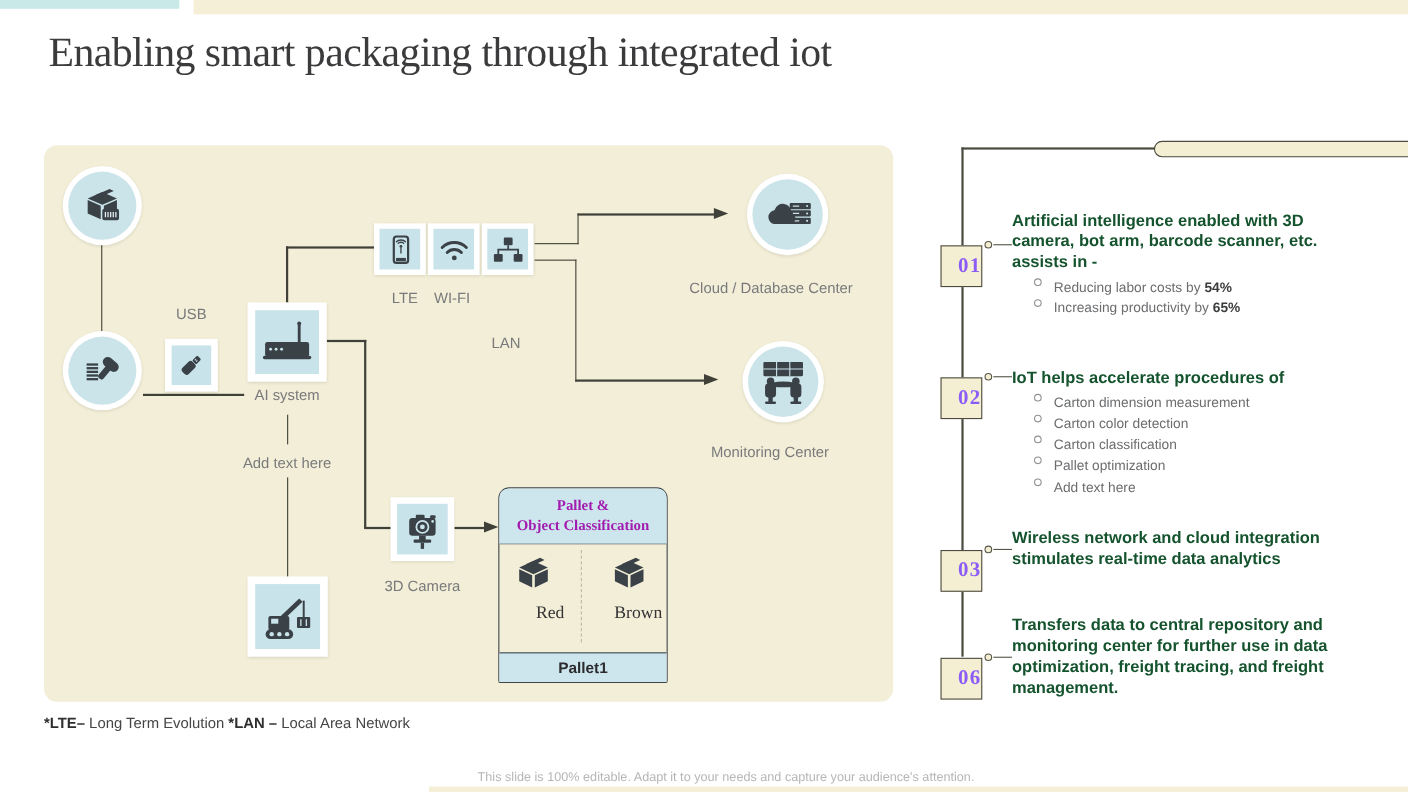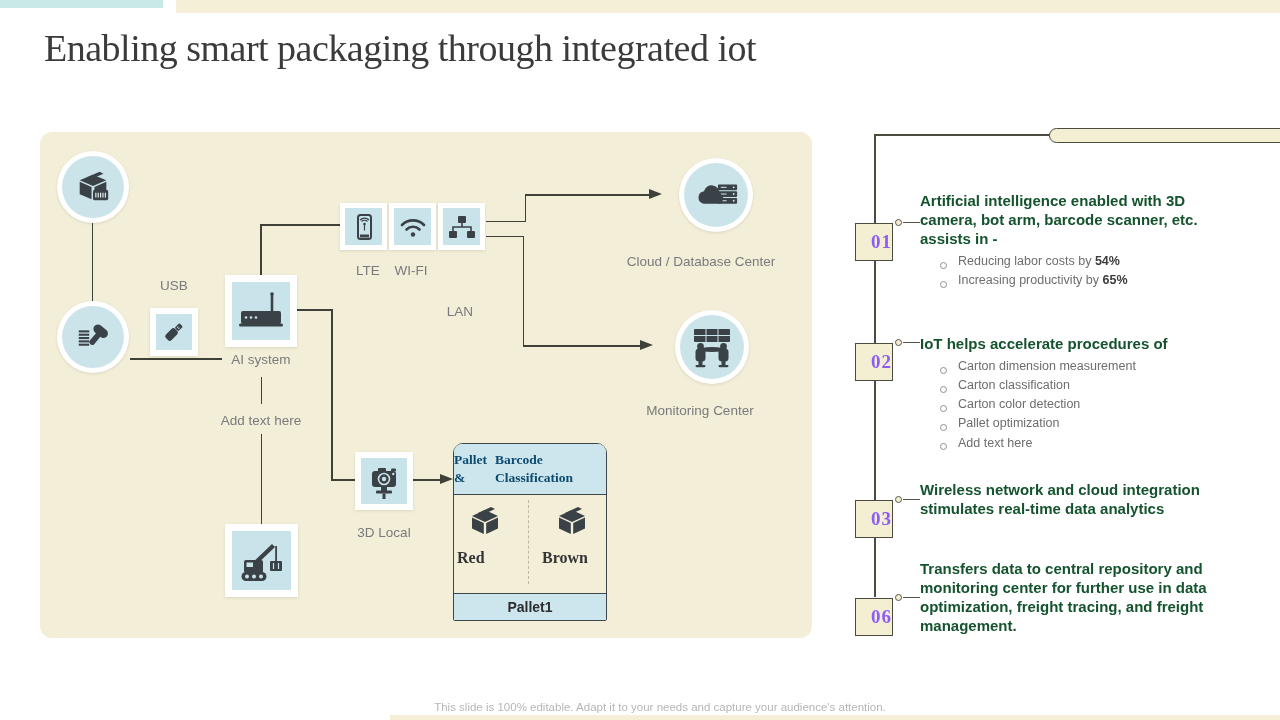--- a/index.html
+++ b/index.html
@@ -28,46 +28,46 @@
   .sq{position:absolute;background:#fff;box-shadow:0 1px 3px rgba(0,0,0,.10);
       display:flex;align-items:center;justify-content:center;}
   .sq-inner{background:#c9e3eb;display:flex;align-items:center;justify-content:center;}
 
   .dlabel{position:absolute;font-size:13.5px;color:#797a7c;text-align:center;line-height:1.35;}
 
   
   .card{position:absolute;border:1.6px solid #3e454b;border-radius:10px 10px 2px 2px;
         display:flex;flex-direction:column;background:transparent;}
   .card-head{background:#cde6ee;border-bottom:1.6px solid #3e454b;border-radius:8px 8px 0 0;
-             height:50px;display:flex;flex-direction:row;align-items:center;justify-content:center;
-             font-family:"Liberation Serif",serif;font-weight:700;font-size:13.5px;color:#0c4a6e;line-height:1.3;}
+             height:50px;display:flex;flex-direction:column;align-items:center;justify-content:center;
+             font-family:"Liberation Serif",serif;font-weight:700;font-size:13.5px;color:#a21caf;line-height:1.3;}
   .card-body{flex:1;position:relative;}
   .card-foot{background:#cde6ee;border-top:1.6px solid #3e454b;height:26px;display:flex;
              align-items:center;justify-content:center;font-weight:700;font-size:14px;color:#2c2c2e;}
-  .cube-label{position:absolute;font-family:"Liberation Serif",serif;font-weight:700;
-              font-size:16px;color:#343436;text-align:left;}
+  .cube-label{position:absolute;font-family:"Liberation Serif",serif;font-weight:400;
+              font-size:16px;color:#343436;text-align:right;}
   .dash-sep{position:absolute;border-left:1.5px dashed #bcb8a2;}
 
   
   .trunk{position:absolute;left:874px;top:134px;width:1.6px;height:463px;background:#4b4b40;}
   .topline{position:absolute;left:874px;top:134px;width:176px;height:1.6px;background:#4b4b40;}
   .pill{position:absolute;left:1049px;top:128px;width:245px;height:13px;background:#f4eed3;
         border:1.6px solid #4b4b40;border-radius:8px;}
 
   .tl-item{position:absolute;left:855px;width:420px;}
   .num-box{position:absolute;left:0;top:0;width:38px;height:38px;background:#f4eed3;
            border:1.6px solid #4b4b40;box-sizing:border-box;display:flex;align-items:center;justify-content:flex-end;
            font-family:"Liberation Serif",serif;font-weight:700;font-size:19px;color:#8b5cf6;letter-spacing:1px;margin-top:20px;}
   .conn-circle{position:absolute;left:40px;top:16px;width:5px;height:5px;border:1.2px solid #55554a;
                border-radius:50%;background:#f4eed3;}
   .conn-line{position:absolute;left:48px;top:18.5px;width:17px;height:1.5px;background:#55554a;}
   .tl-content{position:absolute;left:65px;width:322px;}
   .tl-heading{font-size:15px;font-weight:700;color:#14532d;line-height:1.27;}
   .tl-bullets{margin-top:6px;padding-left:20px;display:flex;flex-direction:column;gap:3.5px;}
-  .bullet-row{display:flex;align-items:flex-end;gap:11px;font-size:12.5px;color:#6c6d6f;line-height:1.25;}
+  .bullet-row{display:flex;align-items:flex-start;gap:11px;font-size:12.5px;color:#6c6d6f;line-height:1.25;}
   .bullet-marker{width:5px;height:5px;border:1.2px solid #8f9092;border-radius:50%;flex:none;transform:translateY(-1px);}
   .bullet-text strong{color:#3b3c3d;}
   .tl-item-0{top:203px;} .tl-item-0 .tl-content{top:-12px;}
   .tl-item-1{top:323px;} .tl-item-1 .tl-content{top:11px;}
   .tl-item-2{top:480px;} .tl-item-2 .tl-content{top:0px;}
   .tl-item-3{top:578px;} .tl-item-3 .tl-content{top:-19px;}
 
   .footnote{position:absolute;left:40px;top:650px;font-size:13.5px;color:#454546;}
   .footnote b{color:#2f2f30;}
   .bottom-note{position:absolute;left:380px;top:701px;width:560px;text-align:center;
@@ -295,26 +295,26 @@
     </div>
 
     <div class="dlabel" style="left:105px;top:145px;width:58px;">USB</div>
     <div class="dlabel" style="left:176px;top:219px;width:90px;">AI system</div>
     <div class="dlabel" style="left:163px;top:280px;width:116px;">Add text here</div>
     <div class="dlabel" style="left:304px;top:130px;width:48px;">LTE</div>
     <div class="dlabel" style="left:346px;top:130px;width:50px;">WI-FI</div>
     <div class="dlabel" style="left:396px;top:130px;width:48px;margin-top:41px;">LAN</div>
     <div class="dlabel" style="left:561px;top:121px;width:200px;">Cloud / Database Center</div>
     <div class="dlabel" style="left:560px;top:270px;width:200px;">Monitoring Center</div>
-    <div class="dlabel" style="left:294px;top:392px;width:100px;">3D Local</div>
+    <div class="dlabel" style="left:294px;top:392px;width:100px;">3D Camera</div>
 
     <div class="card" style="left:413px;top:311px;width:152px;height:176px;">
       <div class="card-head">
         <span>Pallet &amp;</span>
-        <span>Barcode Classification</span>
+        <span>Object Classification</span>
       </div>
       <div class="card-body">
         <div class="dash-sep" style="left:74px;top:5px;height:84px;"></div>
         <svg width="36" height="36" viewBox="0 0 36 36" style="position:absolute;left:13px;top:9px;">
           <g fill="#3a4147">
             <path d="M5 12 L18 6 L31 12 L18 18 Z"></path>
               <path d="M5 13.5 L16.8 19 L16.8 30 L5 24.5 Z"></path>
             <path d="M19.2 19 L31 13.5 L31 24.5 L19.2 30 Z"></path>
               <path d="M11 9 L24 3 L28 5 L15 11 Z"></path>
           </g>
@@ -368,25 +368,25 @@
       <span class="conn-line"></span>
       <div class="tl-content">
         <div class="tl-heading">IoT helps accelerate procedures of</div>
         <div class="tl-bullets">
             <div class="bullet-row">
               <span class="bullet-marker"></span>
               <span class="bullet-text">Carton dimension measurement</span>
             </div>
             <div class="bullet-row">
               <span class="bullet-marker"></span>
+              <span class="bullet-text">Carton color detection</span>
+            </div>
+            <div class="bullet-row">
+              <span class="bullet-marker"></span>
               <span class="bullet-text">Carton classification</span>
-            </div>
-            <div class="bullet-row">
-              <span class="bullet-marker"></span>
-              <span class="bullet-text">Carton color detection</span>
             </div>
             <div class="bullet-row">
               <span class="bullet-marker"></span>
               <span class="bullet-text">Pallet optimization</span>
             </div>
             <div class="bullet-row">
               <span class="bullet-marker"></span>
               <span class="bullet-text">Add text here</span>
             </div>
           </div>
@@ -411,15 +411,18 @@
         </div>
       <span class="conn-circle"></span>
       <span class="conn-line"></span>
       <div class="tl-content">
         <div class="tl-heading">Transfers data to central repository and monitoring center for further use in data optimization, freight tracing, and freight management.</div>
         <div class="tl-bullets"></div>
       </div>
     </div>
   </div>
 
+  <div class="footnote">
+    <b>*LTE–</b><span> Long Term Evolution </span><b>*LAN –</b><span> Local Area Network</span>
+  </div>
   <div class="bottom-note">This slide is 100% editable. Adapt it to your needs and capture your audience's attention.</div>
 
 </div>
 
 </body></html>

